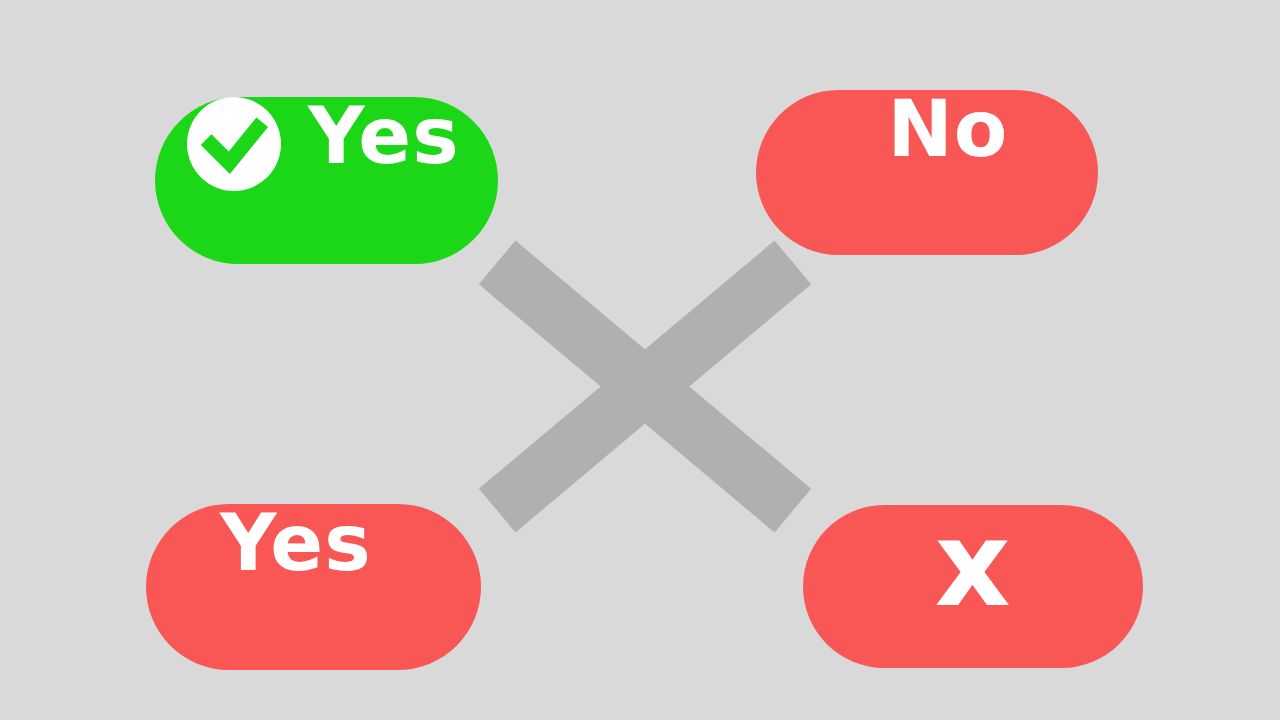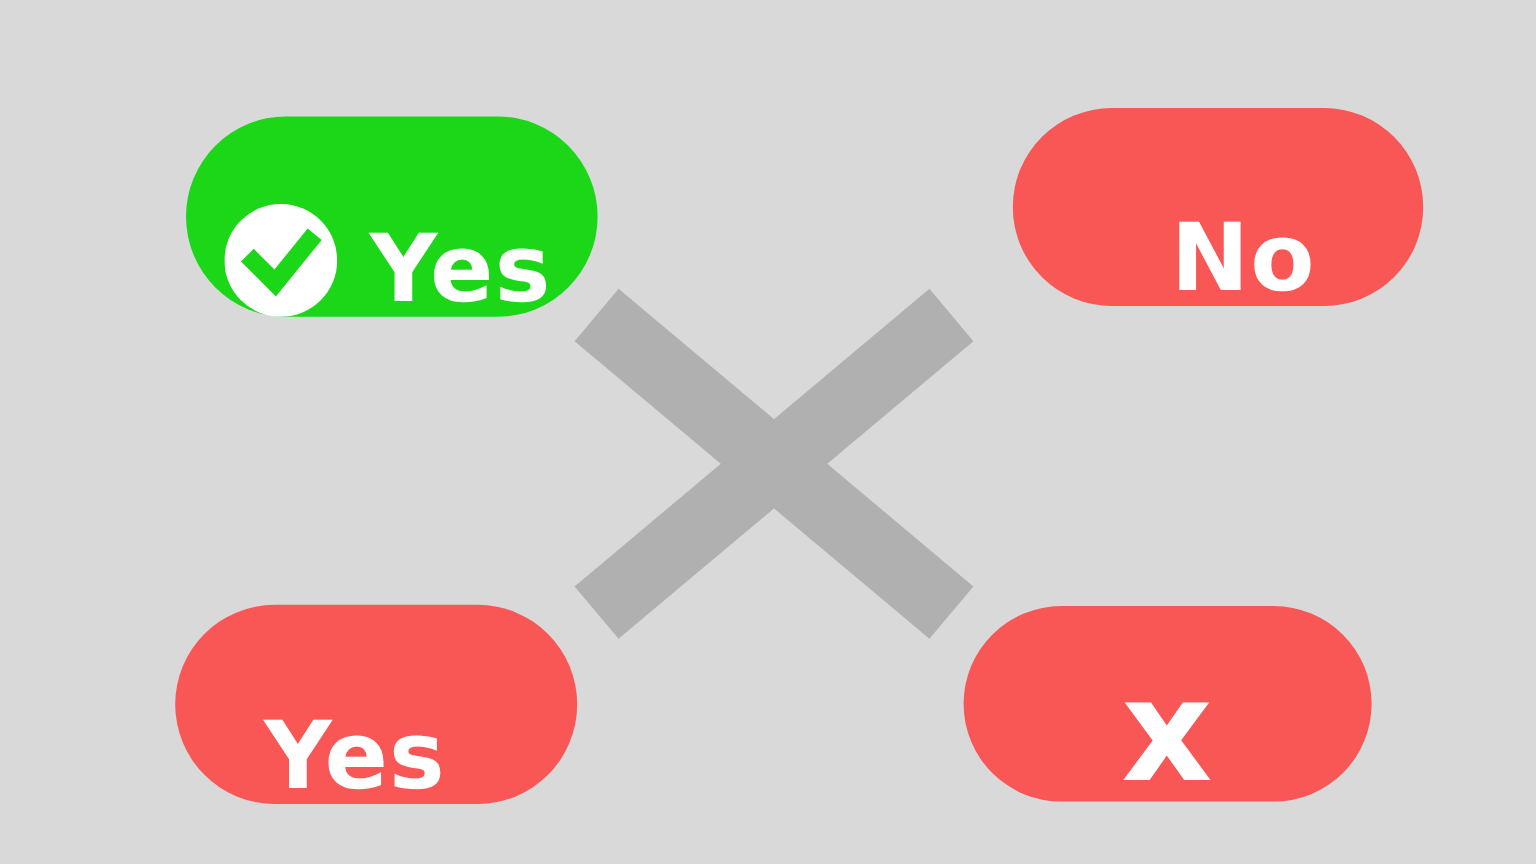--- a/index.html
+++ b/index.html
@@ -12,21 +12,21 @@
     height: 720px;
     background: #d9d9d9;
     overflow: hidden;
   }
 
   .pill {
     position: absolute;
     border: none;
     outline: none;
     display: flex;
-    align-items: flex-end;
+    align-items: flex-start;
     justify-content: center;
     border-radius: 999px;
     color: #ffffff;
     font-family: inherit;
     cursor: pointer;
   }
 
   .pill-label {
     font-weight: bold;
     font-size: 78px;
@@ -40,21 +40,21 @@
     left: 155px; top: 97px;
     width: 343px; height: 167px;
     justify-content: flex-start;
     padding-left: 32px;
   }
   .check-icon { width: 94px; height: 94px; display: block; margin-right: 27px; flex: 0 0 auto; }
   .check-icon svg { width: 94px; height: 94px; display: block; }
 
   
   .pill-no {
-    left: 844px; top: 90px;
+    left: 756px; top: 90px;
     width: 342px; height: 165px;
     padding-left: 42px; 
   }
 
   
   .pill-yes-red {
     left: 146px; top: 504px;
     width: 335px; height: 166px;
     justify-content: flex-start;
     padding-left: 74px;

